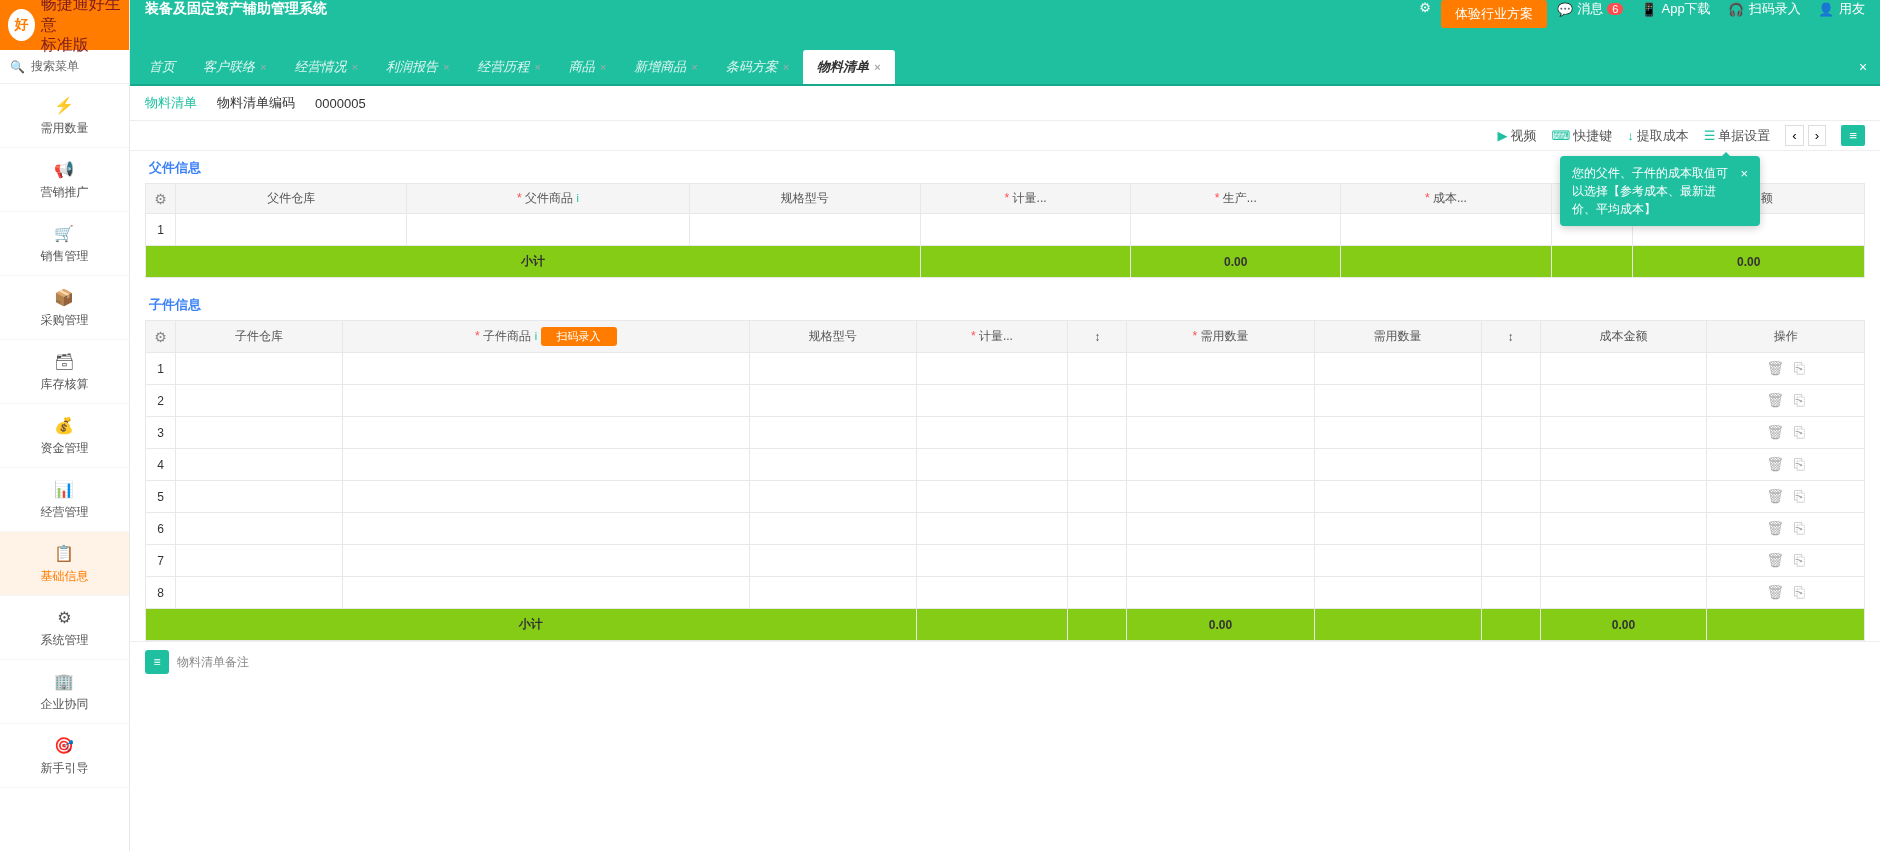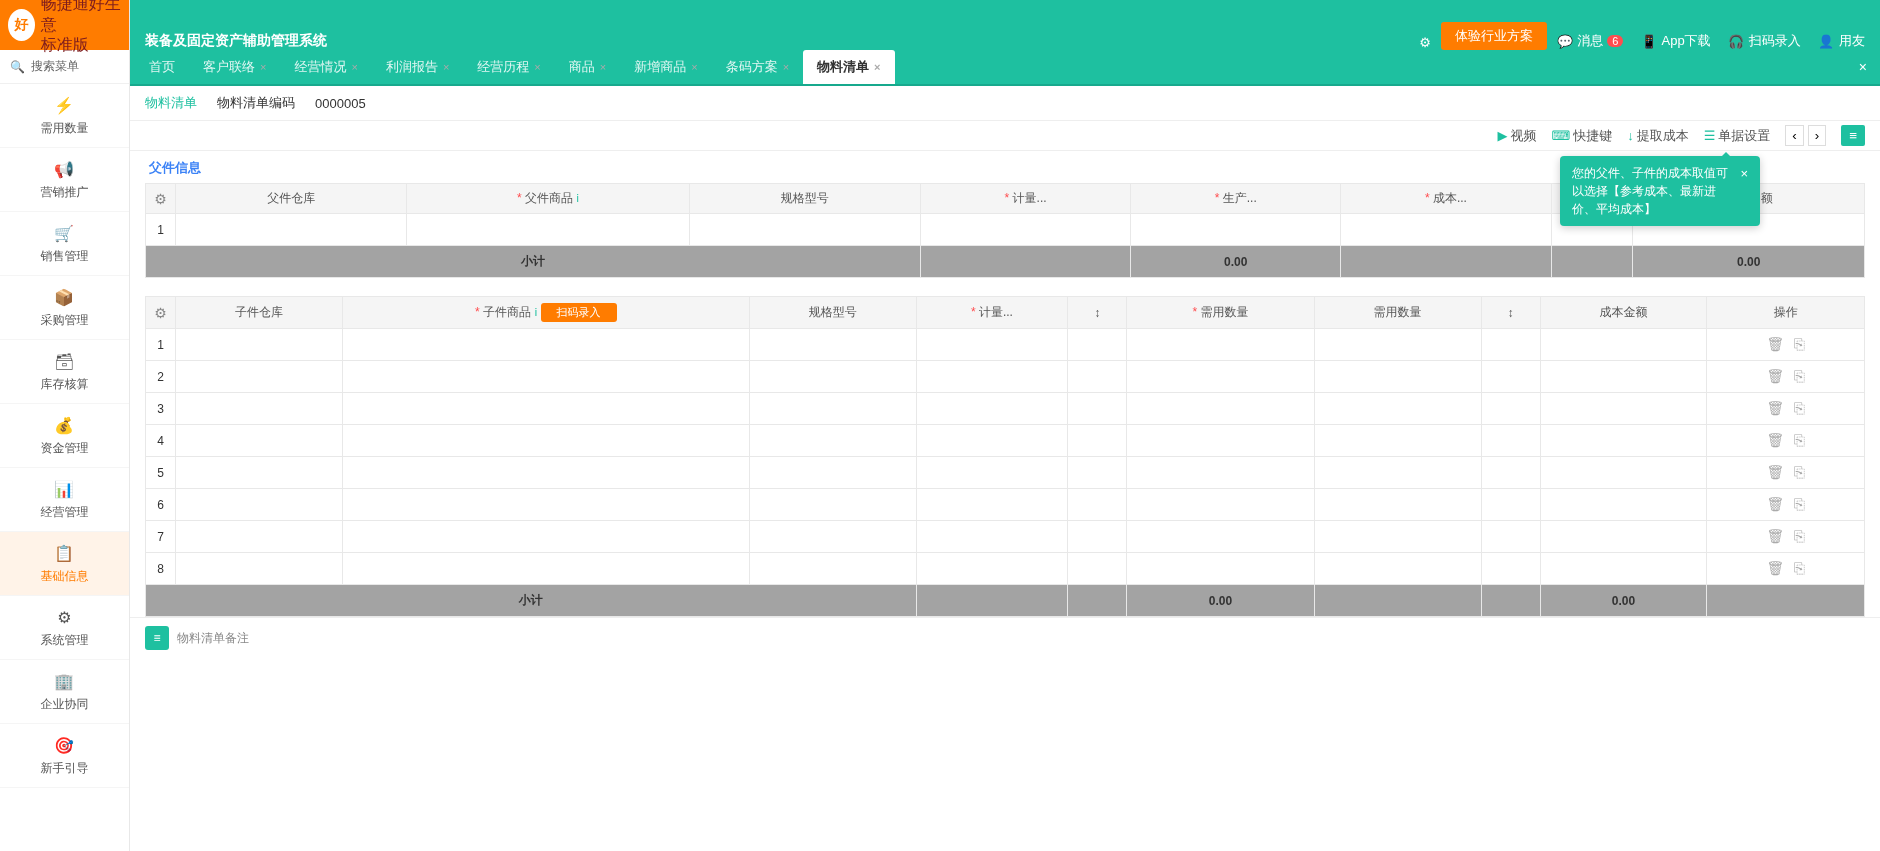--- a/index.html
+++ b/index.html
@@ -76,21 +76,21 @@
       display: flex;
       flex-direction: column;
       overflow: hidden;
     }
 
     
     .topbar {
       background: #1ec0a0;
       height: 50px;
       display: flex;
-      align-items: flex-end;
+      align-items: flex-start;
       padding: 0 15px;
       gap: 10px;
     }
     .topbar-title {
       color: #fff;
       font-size: 14px;
       font-weight: bold;
       flex: 1;
     }
     .topbar-btn {
@@ -127,20 +127,21 @@
 
     
     .nav-tabs {
       background: #1ec0a0;
       display: flex;
       align-items: center;
       padding: 0 5px;
       border-bottom: 2px solid #17a98d;
       flex-shrink: 0;
       overflow-x: auto;
+      font-style: italic;
     }
     .nav-tab {
       color: #e0f7f3;
       padding: 8px 14px;
       cursor: pointer;
       white-space: nowrap;
       font-size: 13px;
       display: flex;
       align-items: center;
       gap: 5px;
@@ -265,21 +266,21 @@
       text-align: center;
       color: #333;
       height: 32px;
     }
     .required-star { color: #ff4d4f; }
     .th-settings {
       width: 30px;
       background: #f5f5f5;
     }
     .subtotal-row td {
-      background: #a3a3a3;
+      background: #84cc16;
       font-weight: bold;
     }
     .subtotal-label { text-align: left; color: #333; }
 
     .scan-btn {
       background: #ff7c00;
       color: #fff;
       border: none;
       padding: 2px 16px;
       border-radius: 3px;
@@ -529,20 +530,21 @@
             <td>0.00</td>
             <td></td>
             <td></td>
             <td>0.00</td>
           </tr>
         </tbody>
       </table>
     </div>
 
     <div class="section" style="margin-top:10px;">
+      <div class="section-title">子件信息</div>
       <table class="data-table">
         <thead>
           <tr>
             <th class="th-settings">
               <span class="gear-icon">⚙</span>
             </th>
             <th>子件仓库</th>
             <th>
               <span class="required-star">*</span> 子件商品
               <span class="info-icon">ℹ</span>

